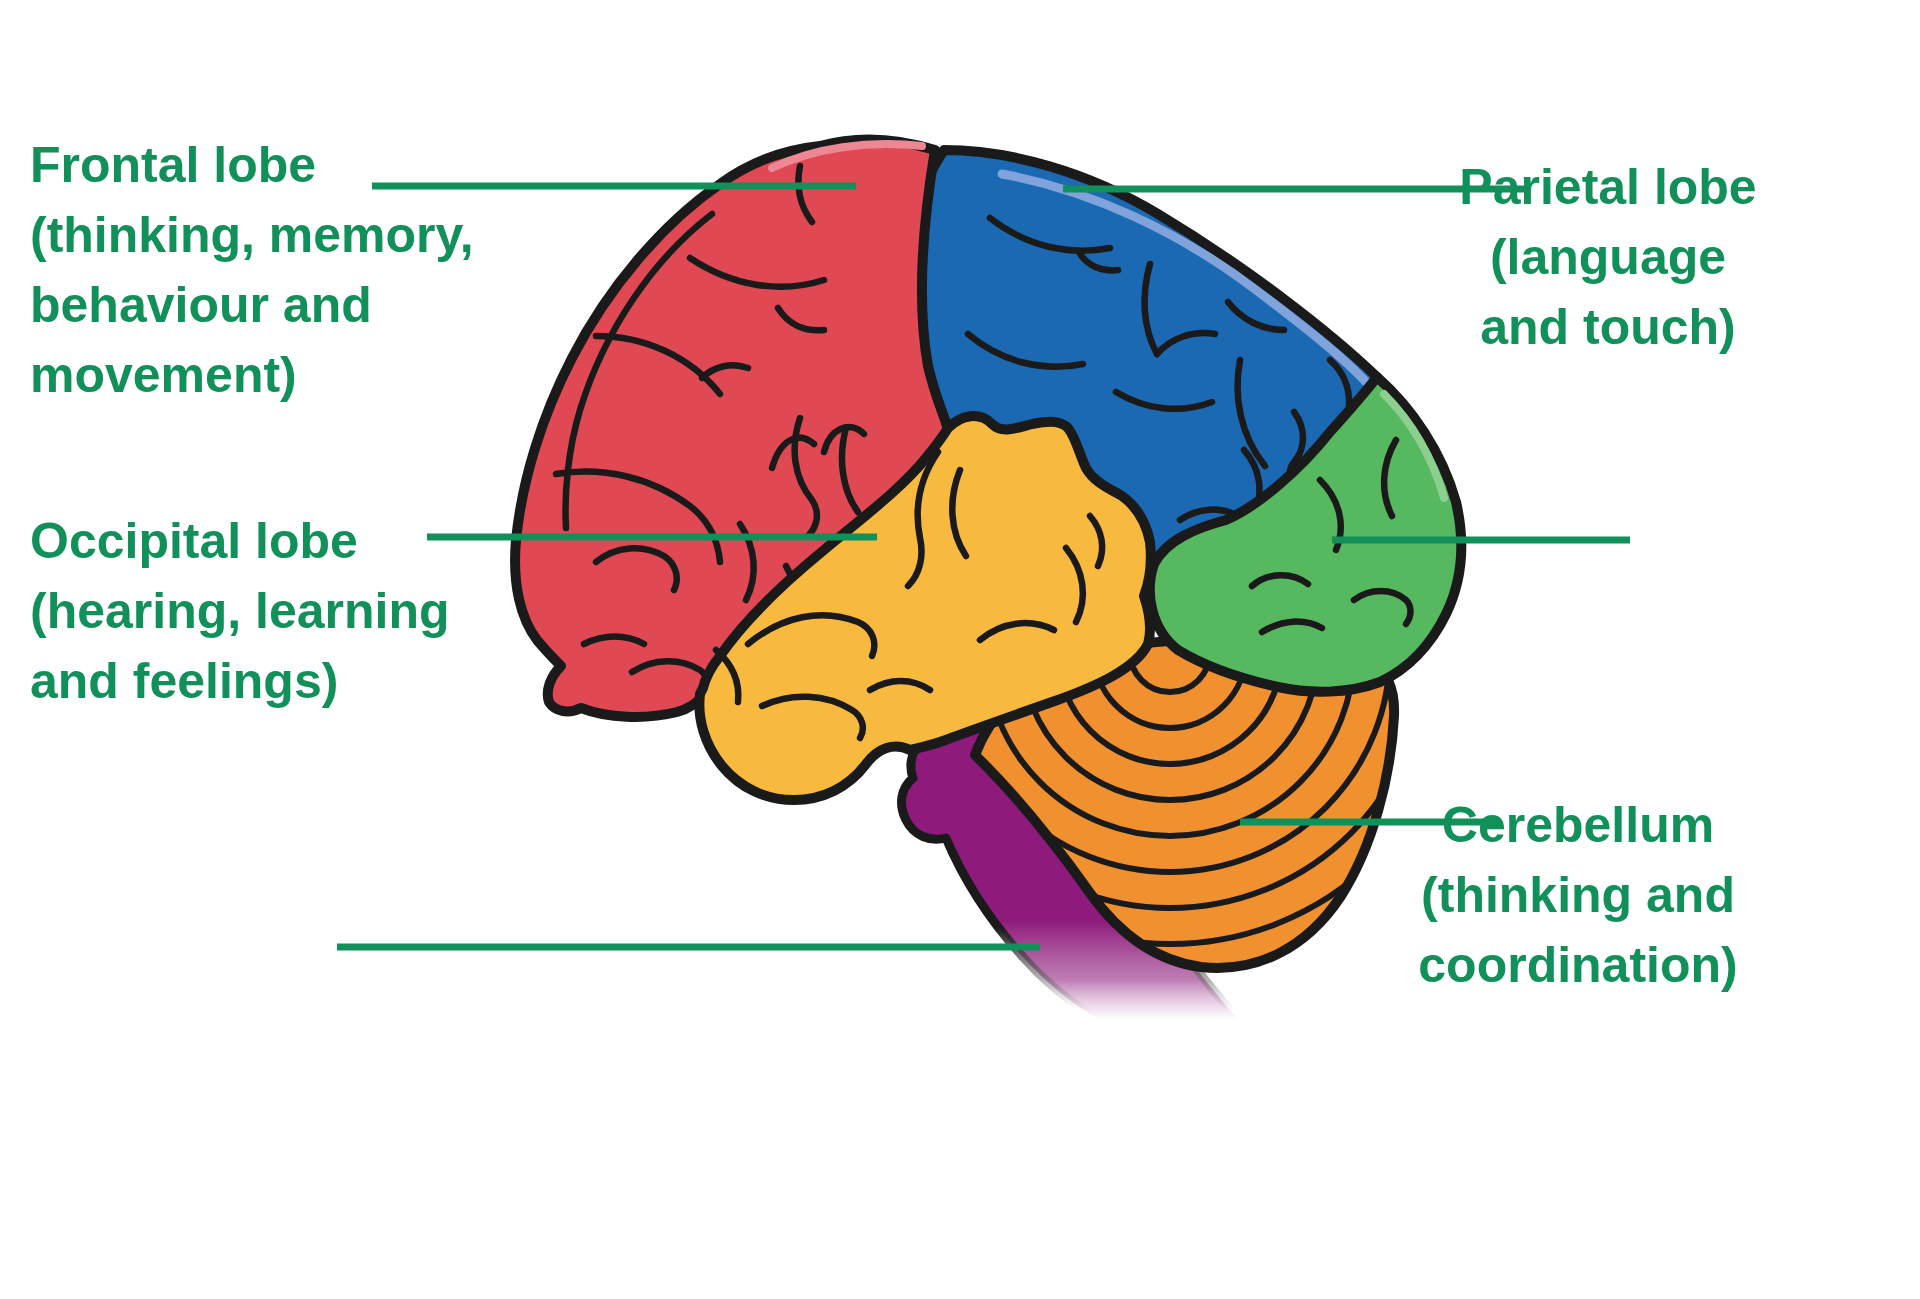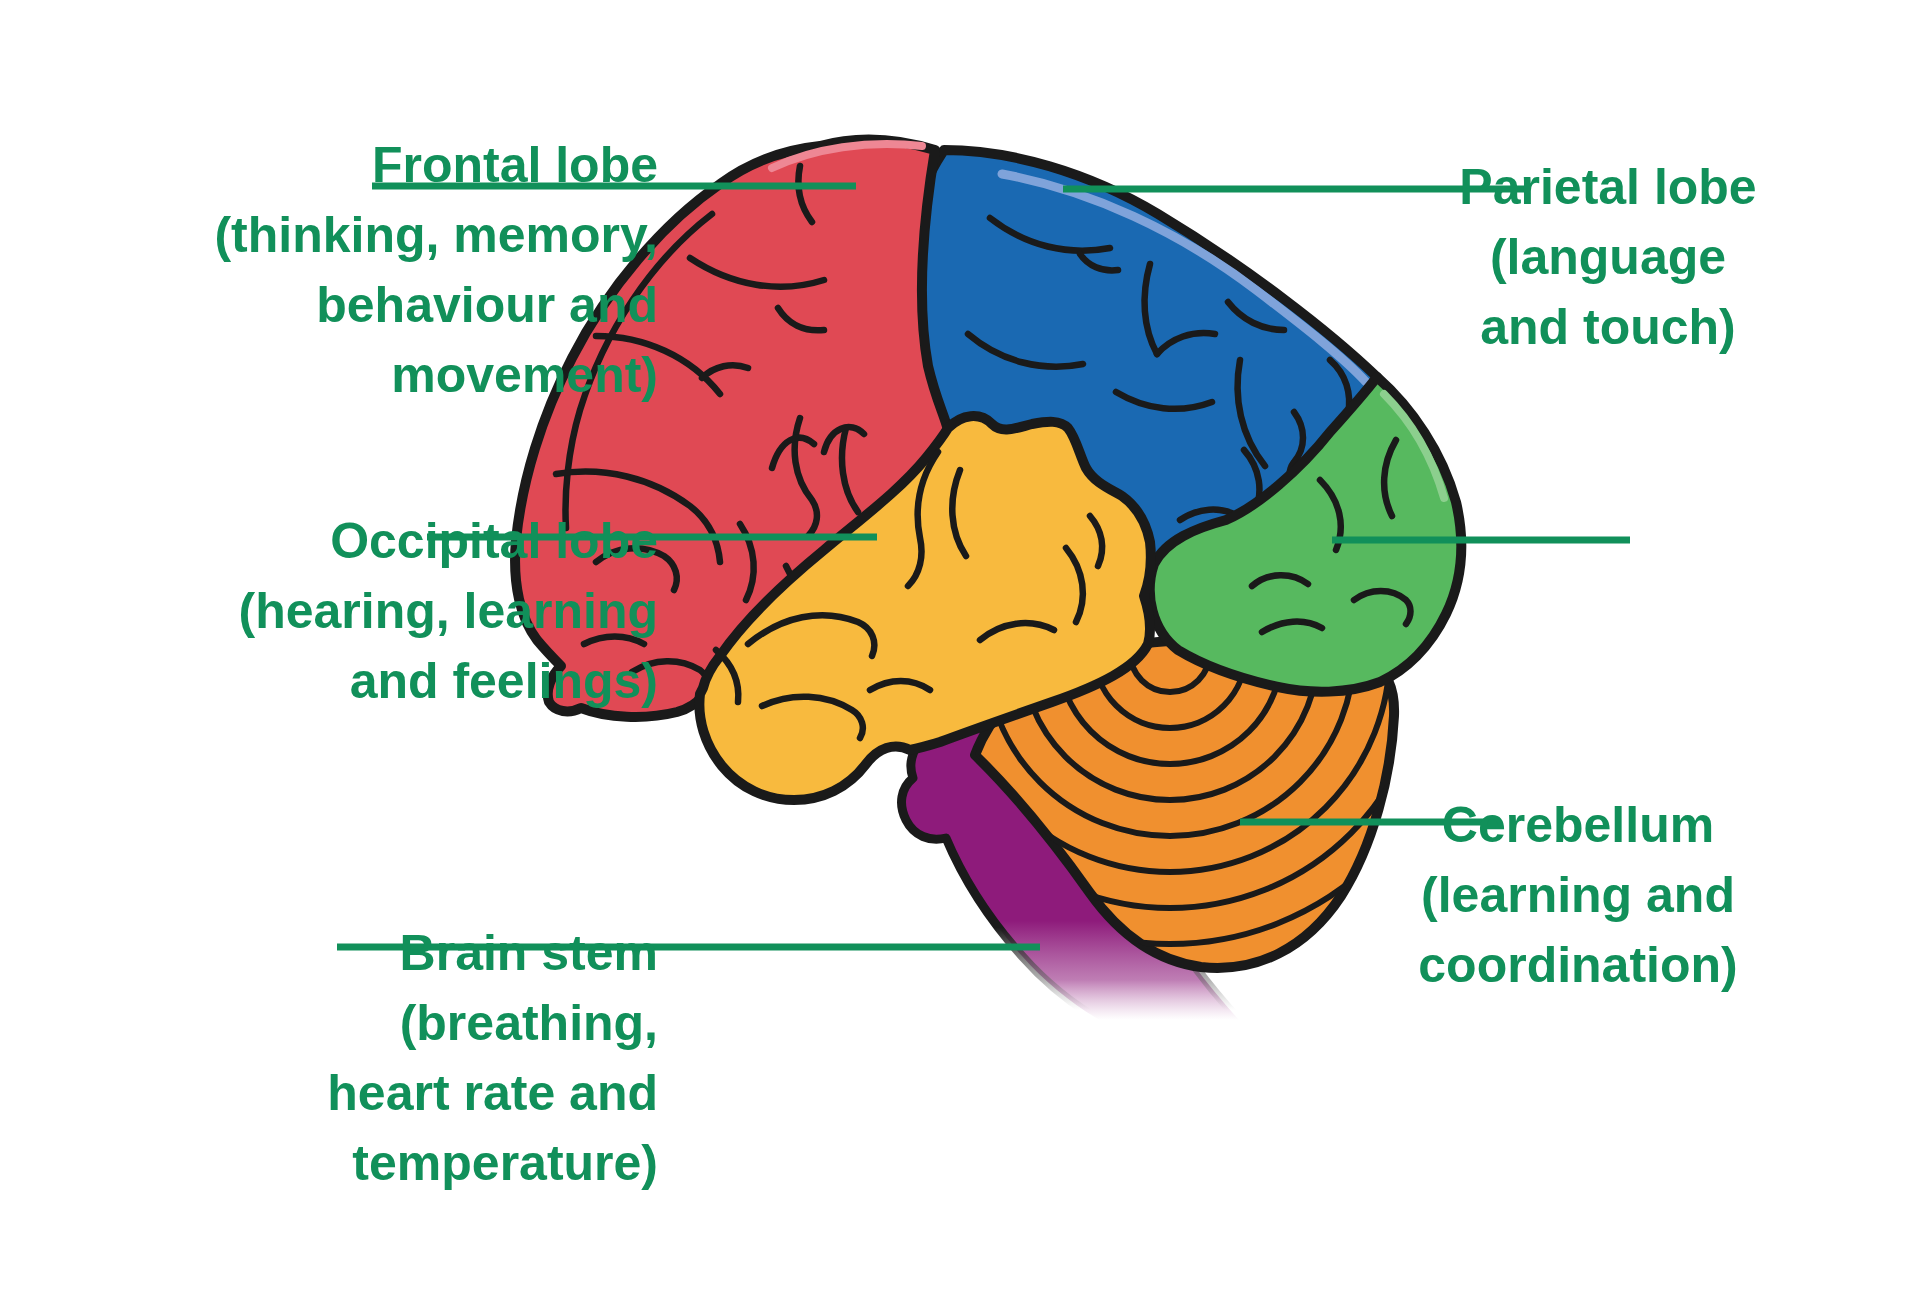--- a/index.html
+++ b/index.html
@@ -24,21 +24,21 @@
   }
   .label {
     position: absolute;
     color: #11905A;
     font-size: 50px;
     line-height: 70px;
     font-weight: 700;
     letter-spacing: 0px;
     white-space: pre-line;
   }
-  .label.left  { text-align: right; margin-left: 8px; }
+  .label.left  { text-align: left; }
   .label.right { text-align: center; }
   .lbl-frontal    { left: 30px;  top: 130px;  width: 620px; }
   .lbl-parietal   { right: 32px; top: 152px;  width: 560px; }
   .lbl-temporal   { left: 30px;  top: 506px;  width: 620px; }
   .lbl-occipital  { right: 32px; top: 508px;  width: 560px; }
   .lbl-cerebellum { right: 32px; top: 790px;  width: 620px; }
   .lbl-brainstem  { left: 30px;  top: 918px;  width: 620px; }
 </style>
 </head>
 <body>
@@ -238,20 +238,16 @@
 (thinking, memory,
 behaviour and
 movement)</div>
   <div class="label right lbl-parietal">Parietal lobe
 (language
 and touch)</div>
   <div class="label left lbl-temporal">Occipital lobe
 (hearing, learning
 and feelings)</div>
   <div class="label right lbl-cerebellum">Cerebellum
-(learning and
+(thinking and
 coordination)</div>
-  <div class="label left lbl-brainstem">Brain stem
-(breathing,
-heart rate and
-temperature)</div>
 
 </div>
 
 </body></html>

